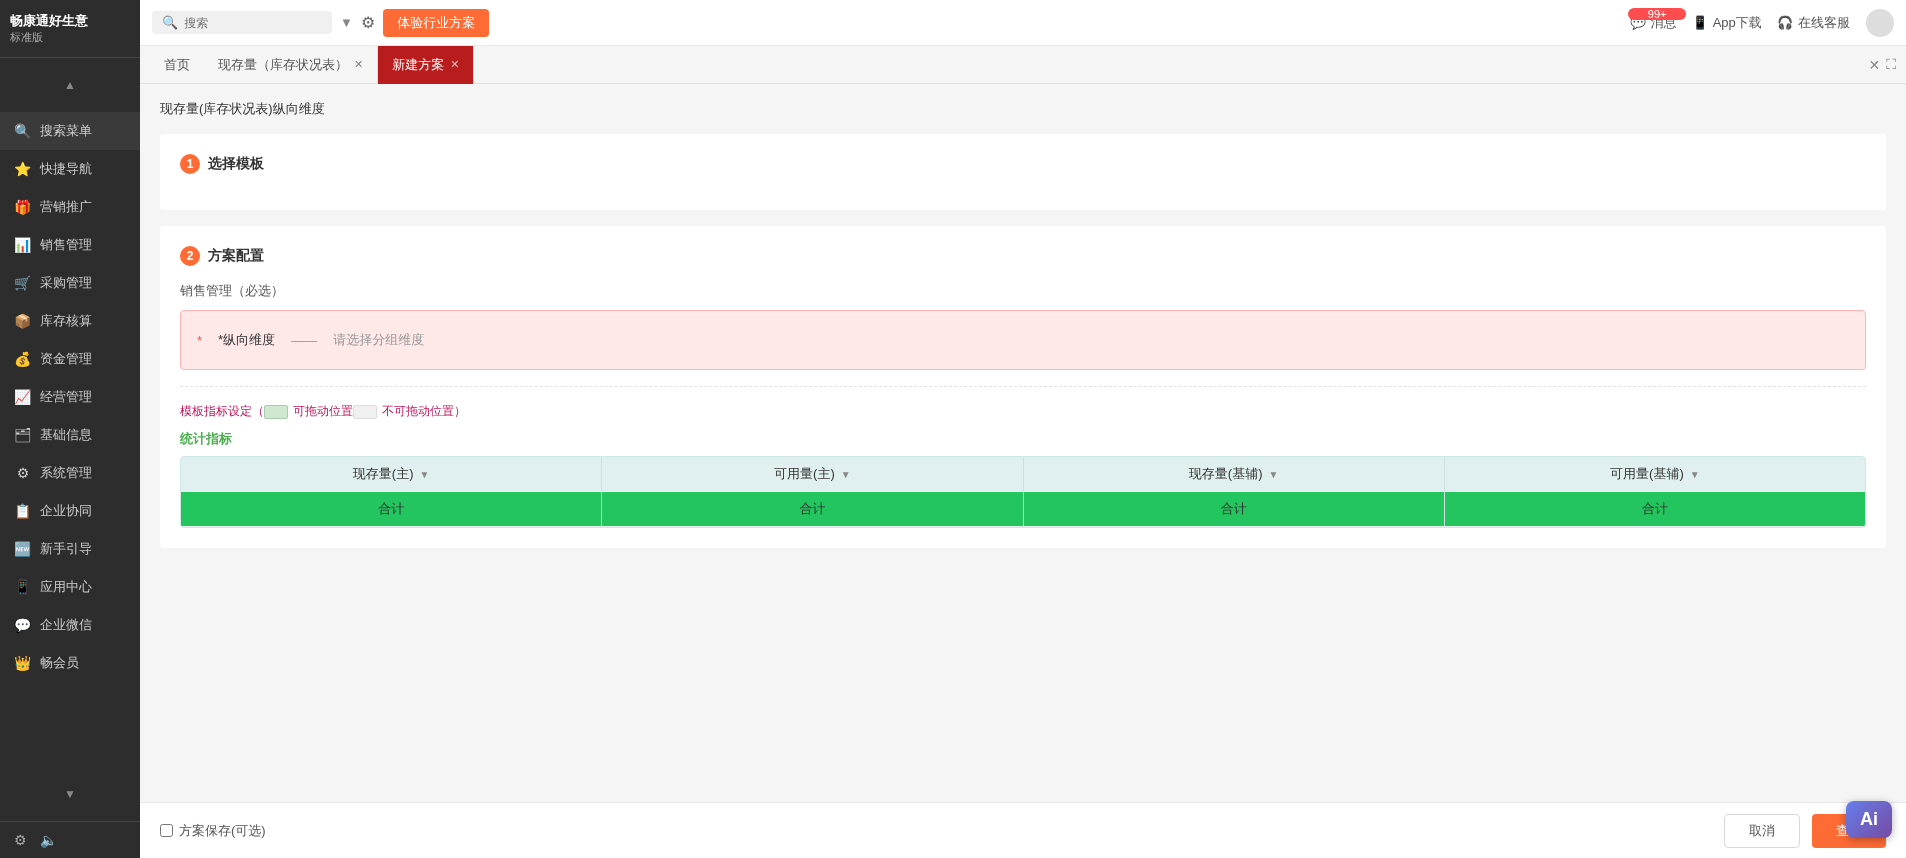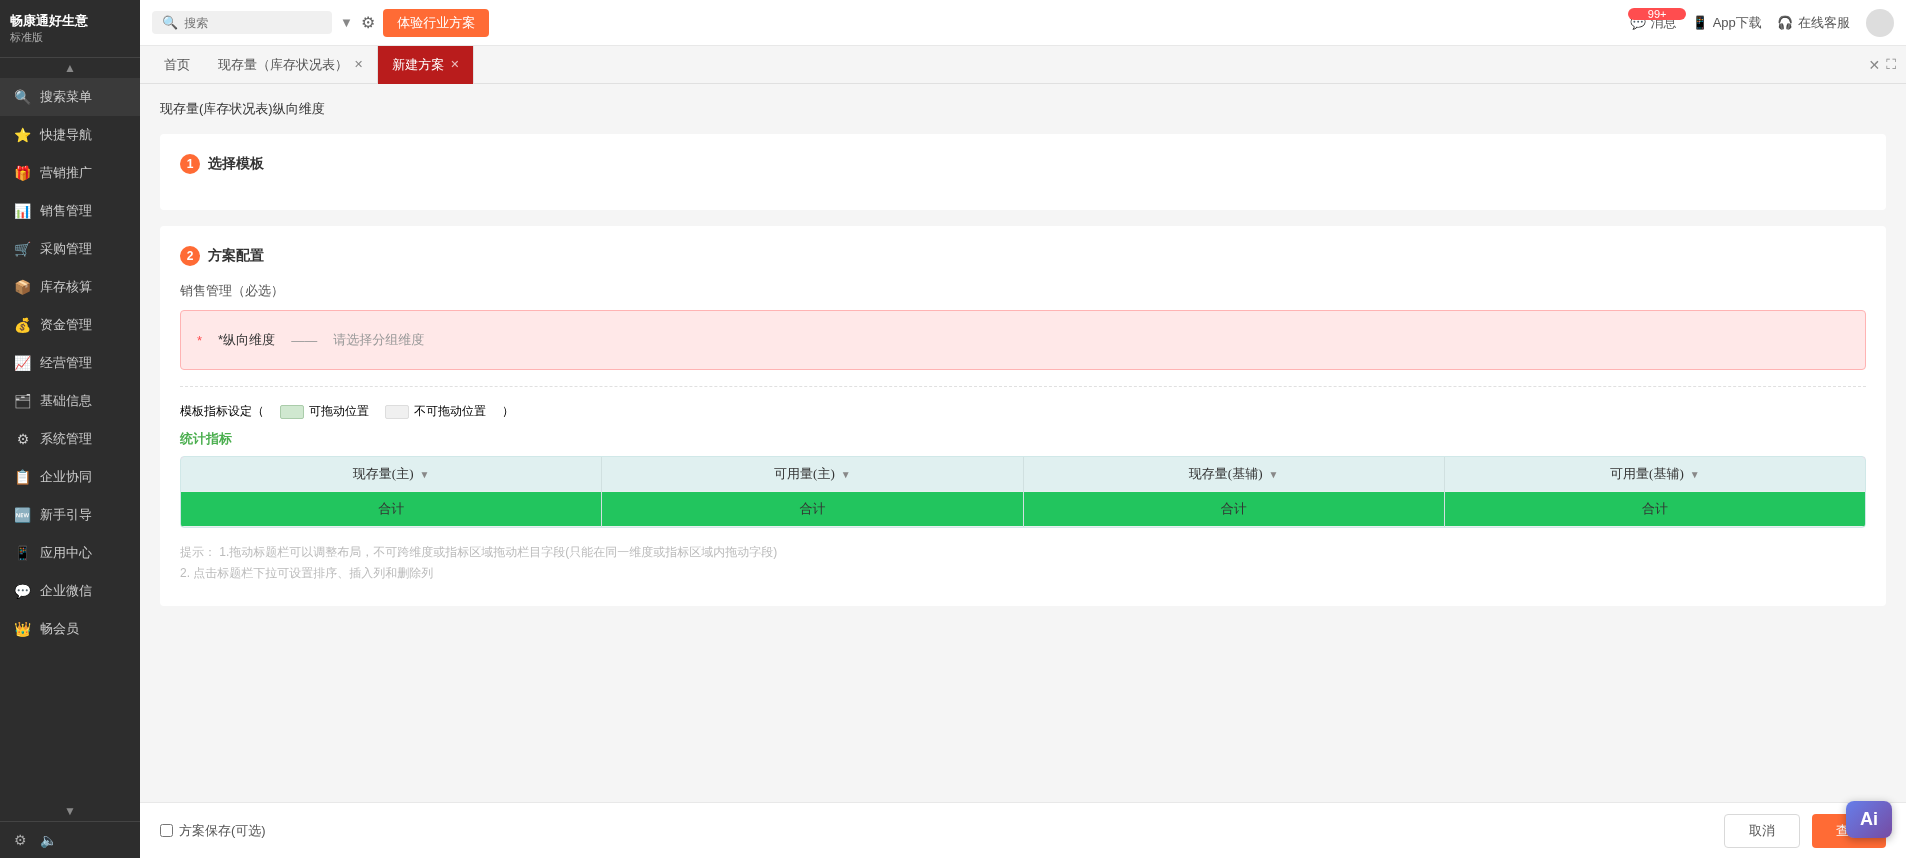--- a/index.html
+++ b/index.html
@@ -7,20 +7,21 @@
 
     
     .sidebar {
       width: 140px;
       background: #2d2d2d;
       color: #ccc;
       display: flex;
       flex-direction: column;
       height: 100%;
       flex-shrink: 0;
+      gap: 17px;
     }
     .sidebar-logo {
       padding: 12px 10px;
       border-bottom: 1px solid #444;
     }
     .sidebar-logo .app-name {
       color: #fff;
       font-size: 13px;
       font-weight: bold;
     }
@@ -303,23 +304,22 @@
       color: #999;
       font-size: 13px;
     }
 
     .indicator-section {
       margin-top: 10px;
     }
     .indicator-legend {
       display: flex;
       align-items: center;
-      gap: 16px;
       font-size: 12px;
-      color: #000000;
+      color: #be185d;
       margin-bottom: 10px;
     }
     .legend-item {
       display: flex;
       align-items: center;
       gap: 5px;
     }
     .legend-box {
       width: 24px;
       height: 14px;
@@ -344,21 +344,20 @@
     .stats-table {
       border: 1px solid #d0e8e8;
       border-radius: 4px;
       overflow: hidden;
       width: auto;
       min-width: 600px;
     }
     .stats-table-header {
       display: flex;
       background: #f9a8d4;
-      font-family: Liberation Serif, serif;
     }
     .stats-table-body {
       display: flex;
       background: #22c55e;
     }
     .stats-col {
       flex: 1;
       min-width: 140px;
       border-right: 1px solid #d0e0e0;
     }
@@ -662,26 +661,20 @@
             </div>
             <div class="stats-col">
               <div class="stats-cell">合计</div>
             </div>
             <div class="stats-col">
               <div class="stats-cell">合计</div>
             </div>
           </div>
         </div>
 
-        <div class="hints">
-          <p>提示：   1.拖动标题栏可以调整布局，不可跨维度或指标区域拖动栏目字段(只能在同一维度或指标区域内拖动字段)</p>
-          <p>
-            <span>2. 点击标题栏下拉可设置排序、插入列和删除列</span>
-          </p>
-        </div>
       </div>
     </div>
   </div>
 
   <div class="bottom-bar">
     <div class="save-option">
       <input type="checkbox" style="">
       <span>方案保存(可选)</span>
     </div>
     <div class="bottom-btns">

